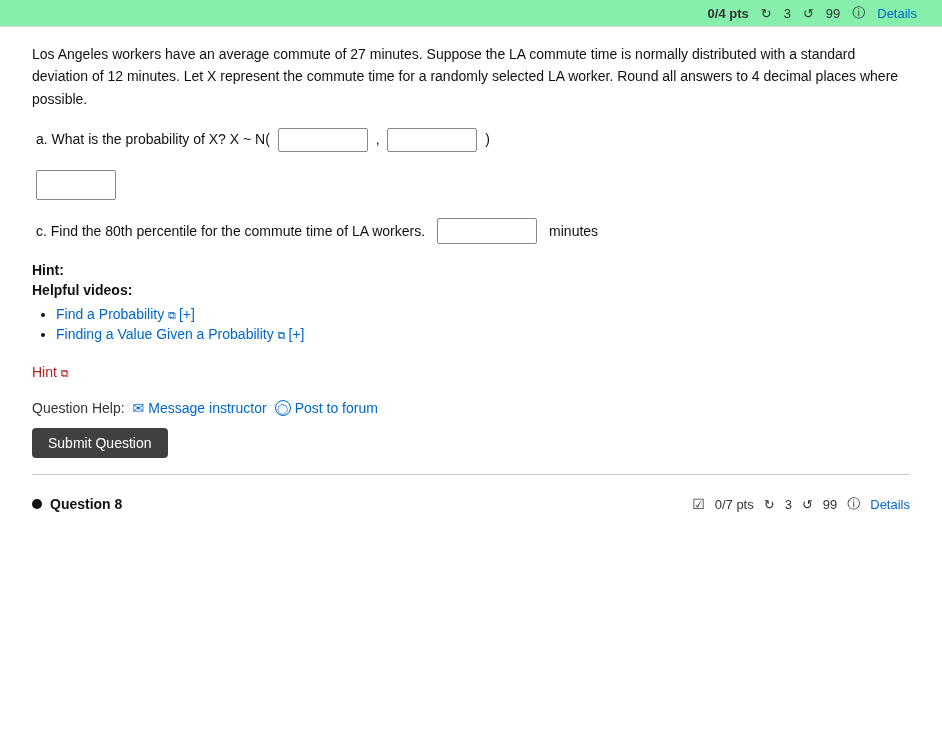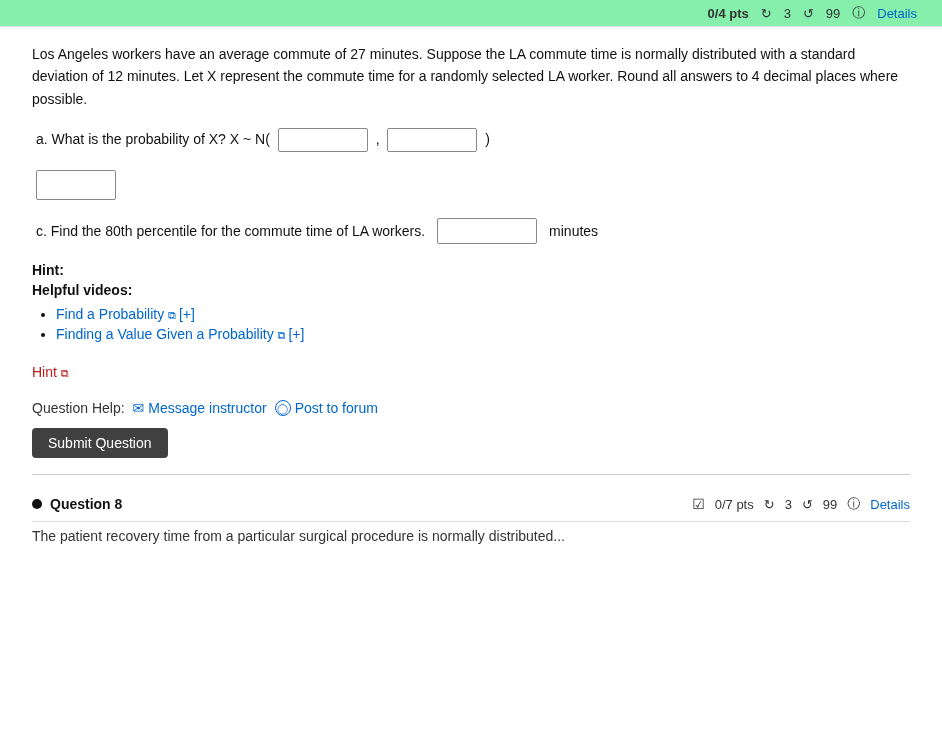--- a/index.html
+++ b/index.html
@@ -334,15 +334,14 @@
       <span>↻</span>
       <span>3</span>
       <span>↺</span>
       <span>99</span>
       <span>ⓘ</span>
       <a class="q8-details details-link">Details</a>
     </div>
   </div>
 
   
-  <div class="question-9-preview">The patient recovery time from a particular surgical procedure is normally distributed...</div>
 
 </div>
 
 </body></html>

